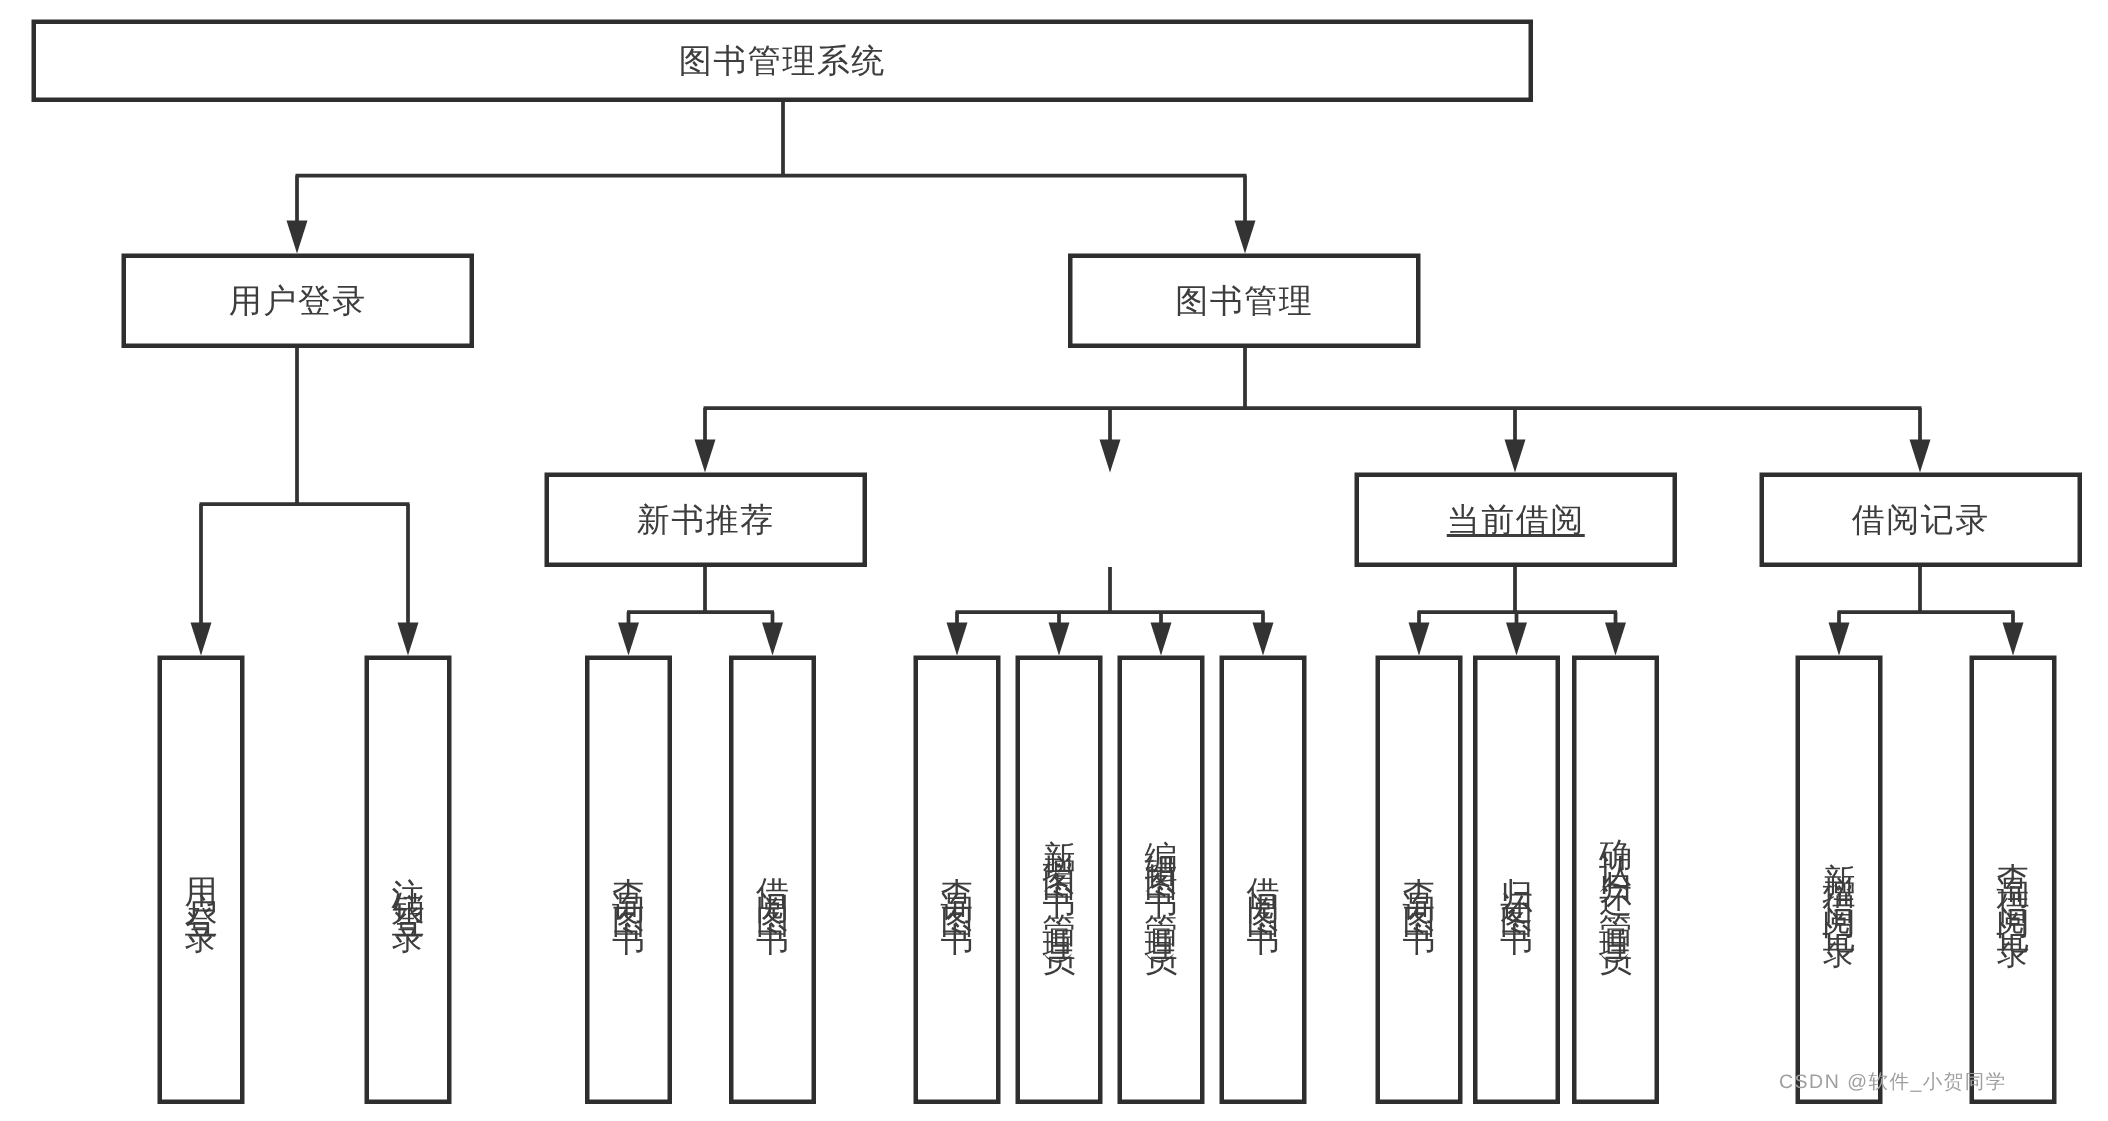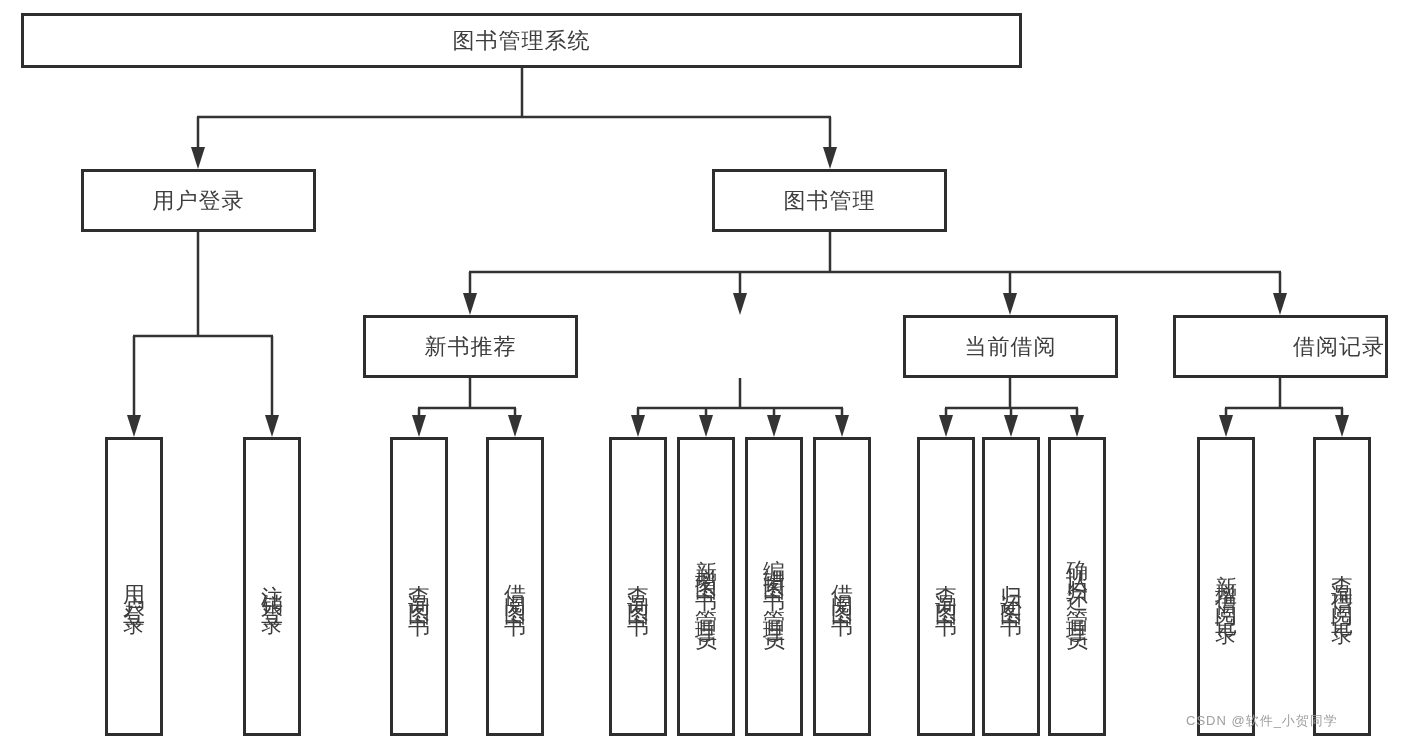--- a/index.html
+++ b/index.html
@@ -95,24 +95,24 @@
   <div class="node hbox" style="left:81px;top:169px;width:235px;height:63px;">
     <span>用户登录</span>
   </div>
   <div class="node hbox" style="left:363px;top:315px;width:215px;height:63px;">
     <span>新书推荐</span>
   </div>
 
   <div class="node hbox" style="left:712px;top:169px;width:235px;height:63px;">
     <span>图书管理</span>
   </div>
-  <div class="node hbox" style="left:903px;top:315px;width:215px;height:63px;">
+  <div class="node hbox" style="left:903px;top:315px;width:215px;height:63px;text-decoration:underline;">
     <span>当前借阅</span>
   </div>
-  <div class="node hbox" style="left:1173px;top:315px;width:215px;height:63px;justify-content:flex-end;">
+  <div class="node hbox" style="left:1173px;top:315px;width:215px;height:63px;">
     <span>借阅记录</span>
   </div>
 
   <div class="node vbox" style="left:105px;top:437px;width:58px;height:299px;">
     <span class="vtext">用户登录</span>
   </div>
   <div class="node vbox" style="left:243px;top:437px;width:58px;height:299px;">
     <span class="vtext">注销登录</span>
   </div>
 

